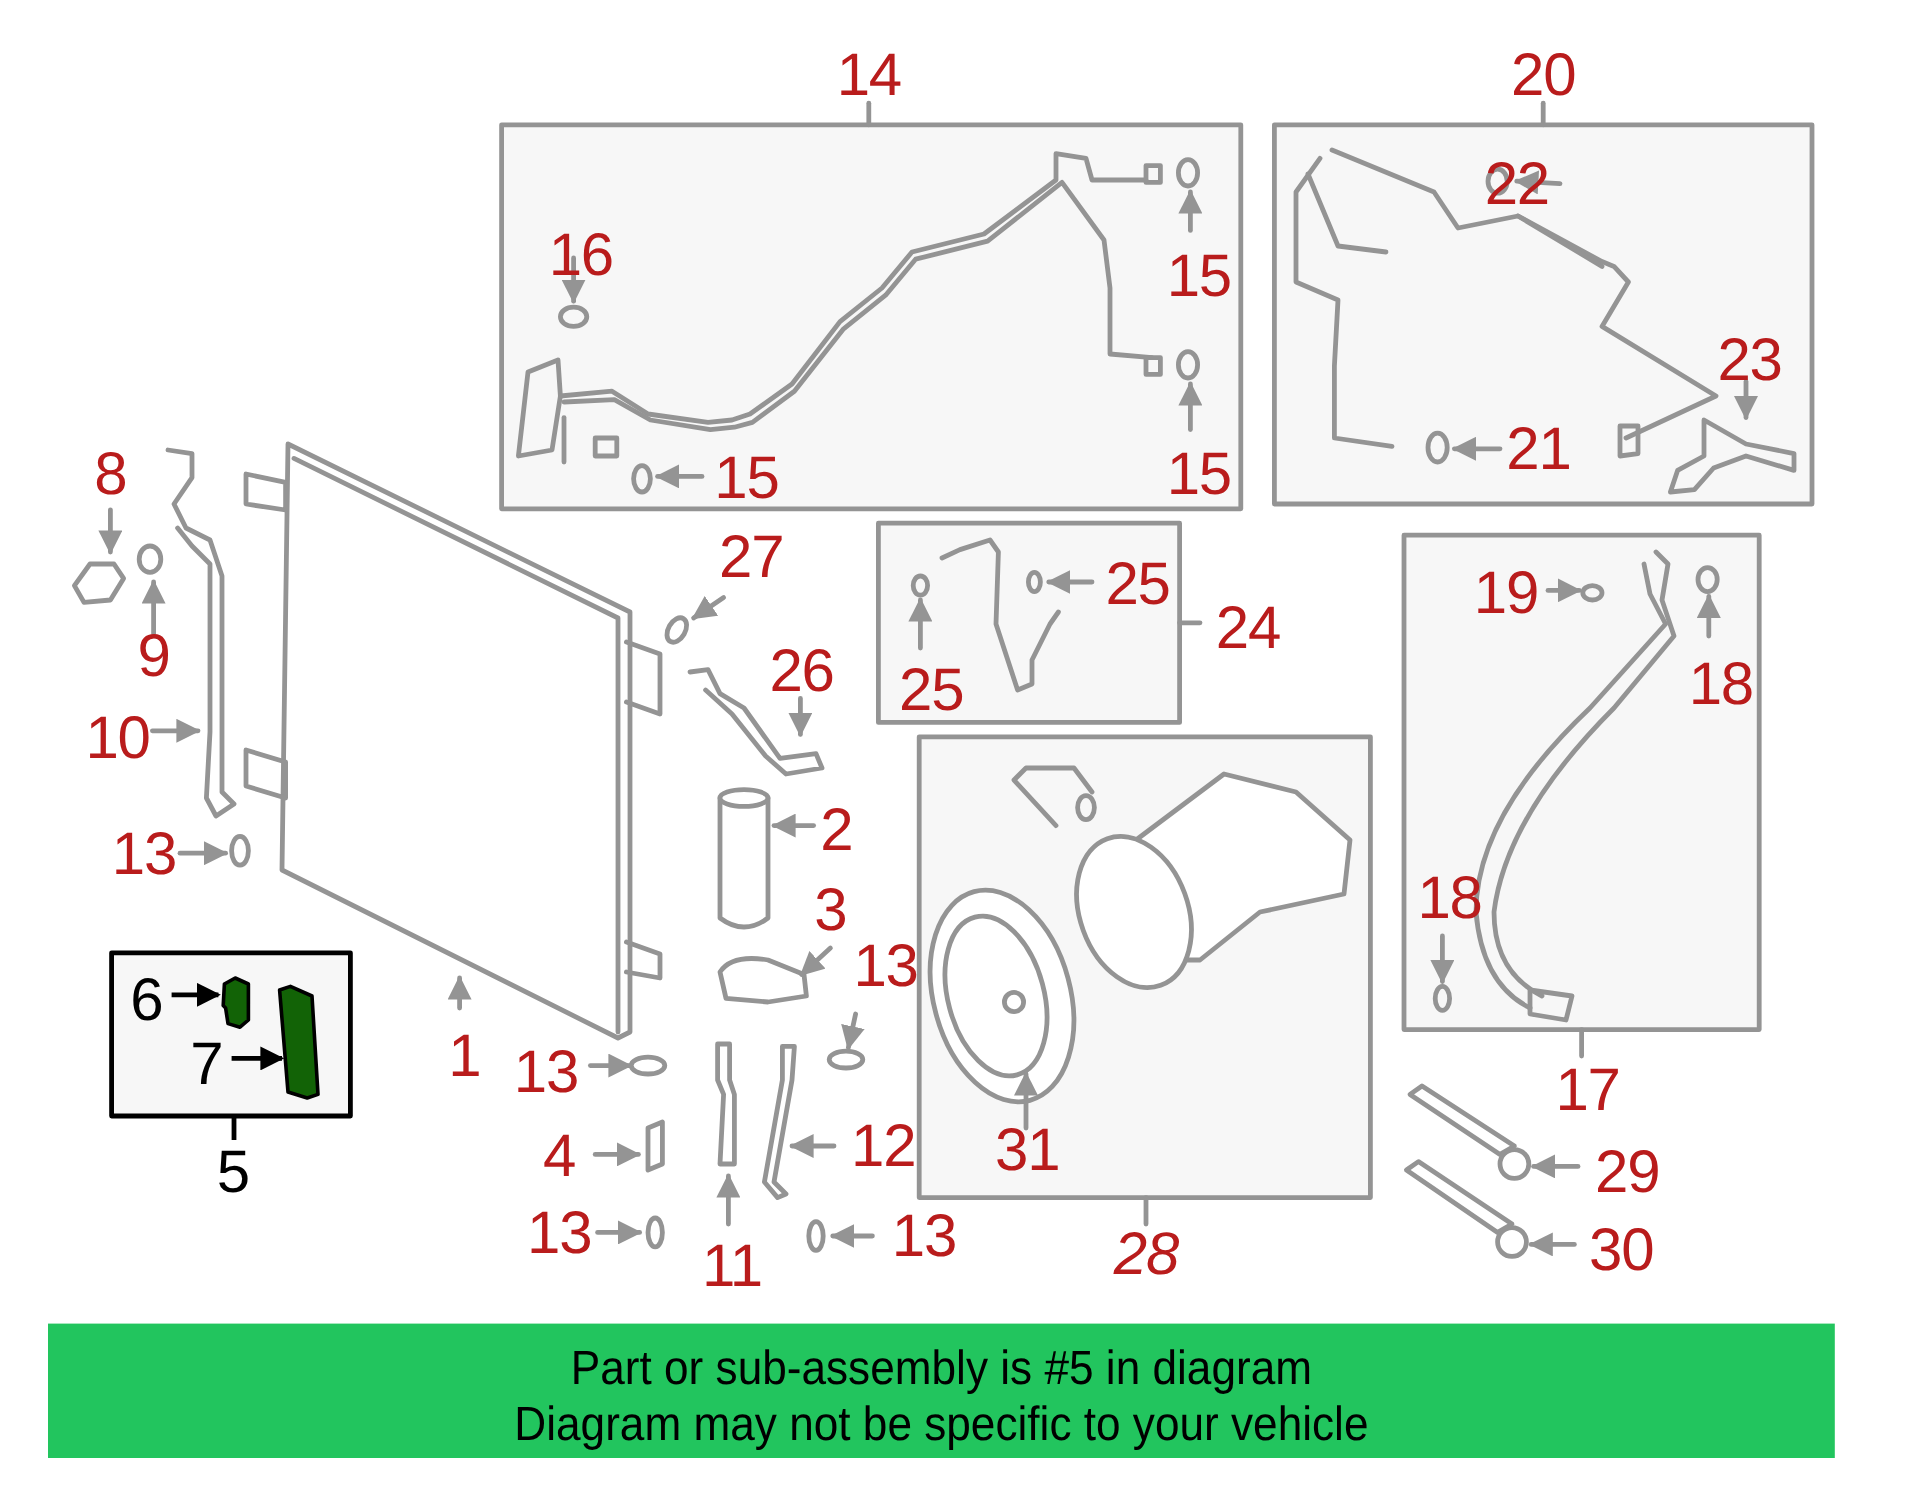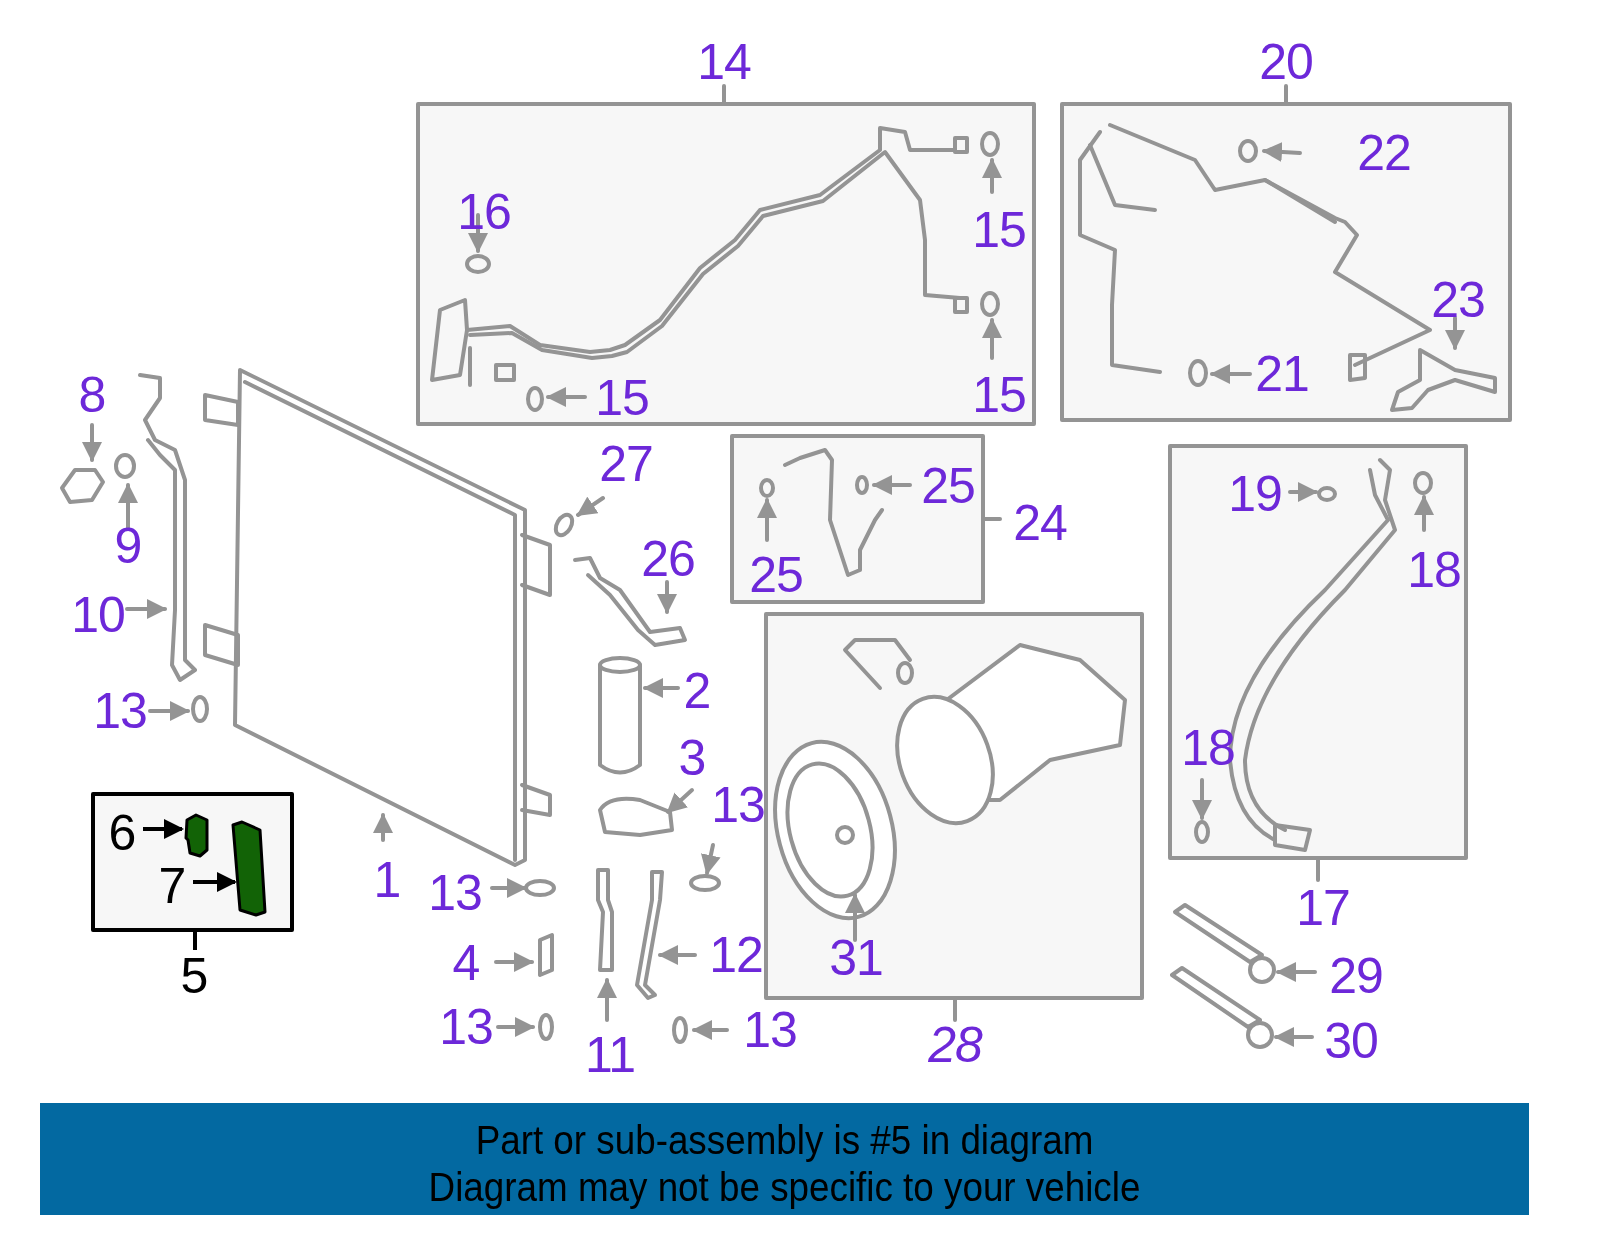--- a/index.html
+++ b/index.html
@@ -1,24 +1,24 @@
 <!DOCTYPE html>
 <html><head>
   <meta charset="utf-8">
   <style>
     html, body { margin: 0; padding: 0; background: #ffffff; }
     body { width: 1600px; height: 1249px; position: relative; overflow: hidden;
            font-family: "Liberation Sans", sans-serif; }
     #diagram { position: absolute; left: 0; top: 0; width: 1600px; height: 1249px; }
     .lbl { position: absolute; font-family: "Liberation Sans", sans-serif; font-size: 50px;
-           color: #6d28d9; line-height: 1; white-space: nowrap; transform: translate(-50%, -50%);
+           color: #b91c1c; line-height: 1; white-space: nowrap; transform: translate(-50%, -50%);
            letter-spacing: -1px; }
     .lbl.hl { color: #000000; }
     .banner { position: absolute; left: 40px; top: 1103px; width: 1489px; height: 112px;
-              background: #0369a1; }
+              background: #22c55e; }
     .banner-line { position: absolute; left: 0; width: 1489px; text-align: center;
                    font-family: "Liberation Sans", sans-serif; font-size: 40px; color: #000;
                    line-height: 1; transform: scaleX(0.92); }
     .banner-line.l1 { top: 17px; }
     .banner-line.l2 { top: 64px; }
   </style>
 </head>
 <body>
 
 <svg id="diagram" width="1600" height="1249" viewBox="0 0 1600 1249" xmlns="http://www.w3.org/2000/svg">
@@ -185,21 +185,21 @@
   </g>
 </svg>
 
 <div id="labels">
     <div class="lbl" style="left: 724px; top: 62px;">14</div>
     <div class="lbl" style="left: 1286px; top: 62px;">20</div>
     <div class="lbl" style="left: 484px; top: 182px; margin-top: 30px;">16</div>
     <div class="lbl" style="left: 999px; top: 230px;">15</div>
     <div class="lbl" style="left: 622px; top: 398px;">15</div>
     <div class="lbl" style="left: 999px; top: 395px;">15</div>
-    <div class="lbl" style="left: 1384px; top: 153px;">22</div>
+    <div class="lbl" style="left: 1264px; top: 153px;">22</div>
     <div class="lbl" style="left: 1458px; top: 300px;">23</div>
     <div class="lbl" style="left: 1282px; top: 374px;">21</div>
     <div class="lbl" style="left: 92px; top: 395px;">8</div>
     <div class="lbl" style="left: 128px; top: 546px;">9</div>
     <div class="lbl" style="left: 98px; top: 615px;">10</div>
     <div class="lbl" style="left: 120px; top: 711px;">13</div>
     <div class="lbl" style="left: 626px; top: 464px;">27</div>
     <div class="lbl" style="left: 668px; top: 559px;">26</div>
     <div class="lbl" style="left: 697px; top: 691px;">2</div>
     <div class="lbl" style="left: 692px; top: 758px;">3</div>

